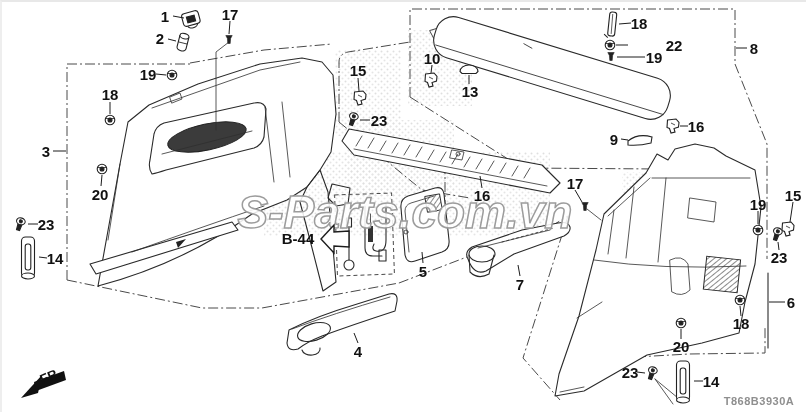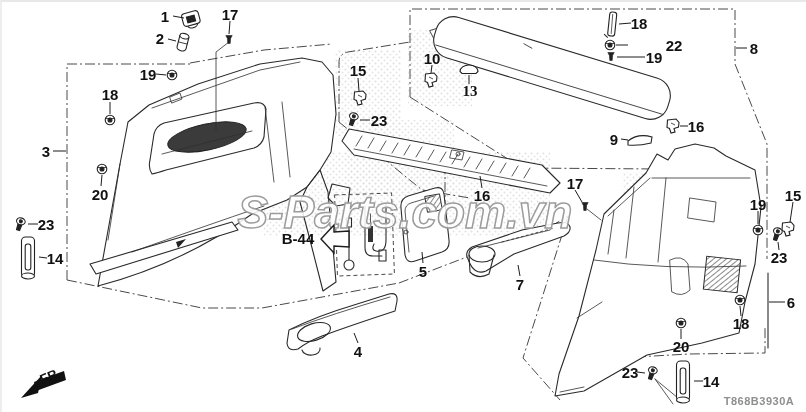--- a/index.html
+++ b/index.html
@@ -307,21 +307,21 @@
       <span class="callout" style="left: 163px; top: 14px;">1</span>
       <span class="callout" style="left: 158px; top: 36px;">2</span>
       <span class="callout" style="left: 228px; top: 12px;">17</span>
       <span class="callout" style="left: 146px; top: 72px;">19</span>
       <span class="callout" style="left: 108px; top: 92px;">18</span>
       <span class="callout" style="left: 44px; top: 149px;">3</span>
       <span class="callout" style="left: 98px; top: 192px;">20</span>
       <span class="callout" style="left: 356px; top: 68px;">15</span>
       <span class="callout" style="left: 377px; top: 118px;">23</span>
       <span class="callout" style="left: 430px; top: 56px;">10</span>
-      <span class="callout" style="left: 468px; top: 89px; font-family: Liberation Serif, serif;">13</span>
+      <span class="callout" style="left: 468px; top: 89px;">13</span>
       <span class="callout" style="left: 637px; top: 21px;">18</span>
       <span class="callout" style="left: 672px; top: 43px;">22</span>
       <span class="callout" style="left: 652px; top: 55px;">19</span>
       <span class="callout" style="left: 752px; top: 46px;">8</span>
       <span class="callout" style="left: 694px; top: 124px;">16</span>
       <span class="callout" style="left: 612px; top: 137px;">9</span>
       <span class="callout" style="left: 480px; top: 193px; text-align: right;">16</span>
       <span class="callout" style="left: 573px; top: 181px;">17</span>
       <span class="callout" style="left: 791px; top: 193px;">15</span>
       <span class="callout" style="left: 756px; top: 202px;">19</span>

